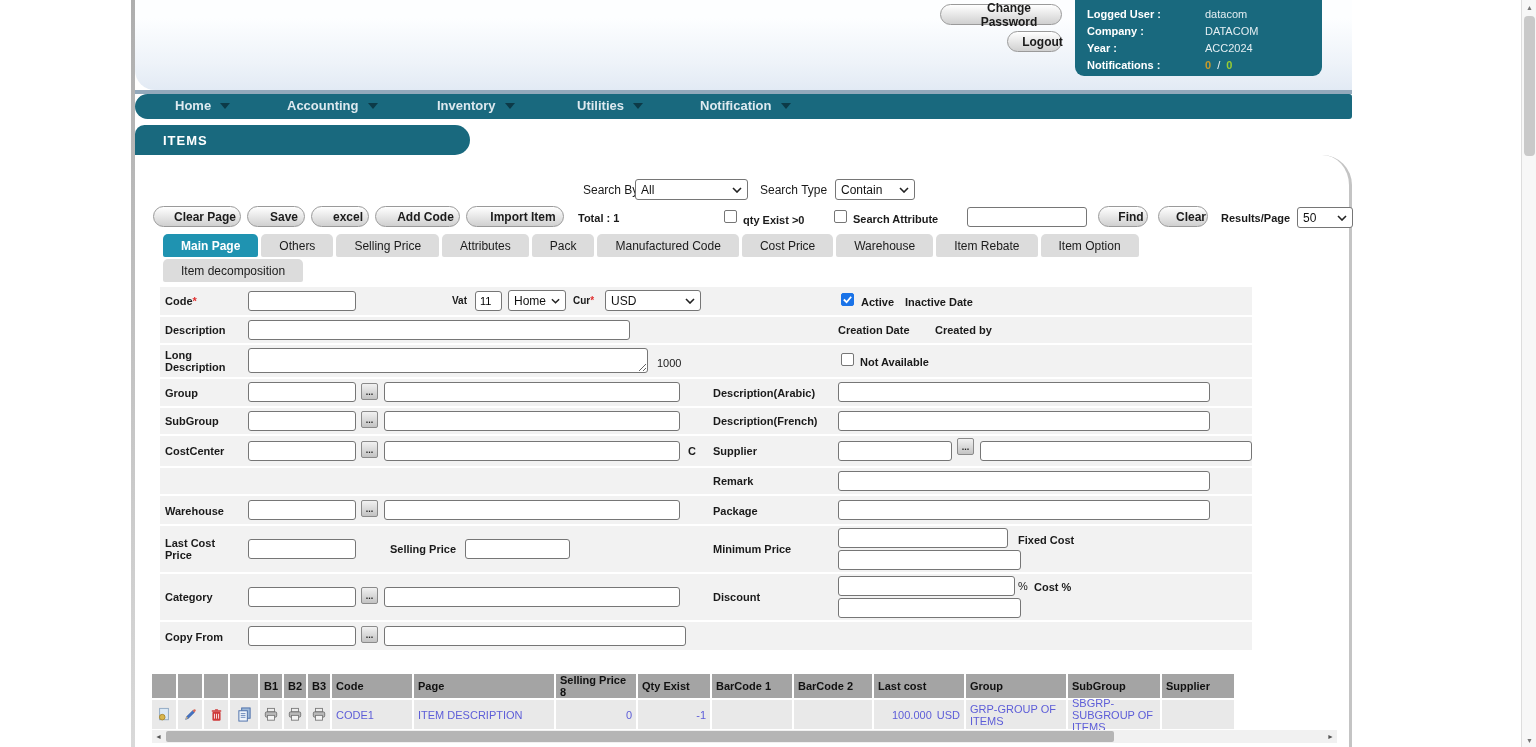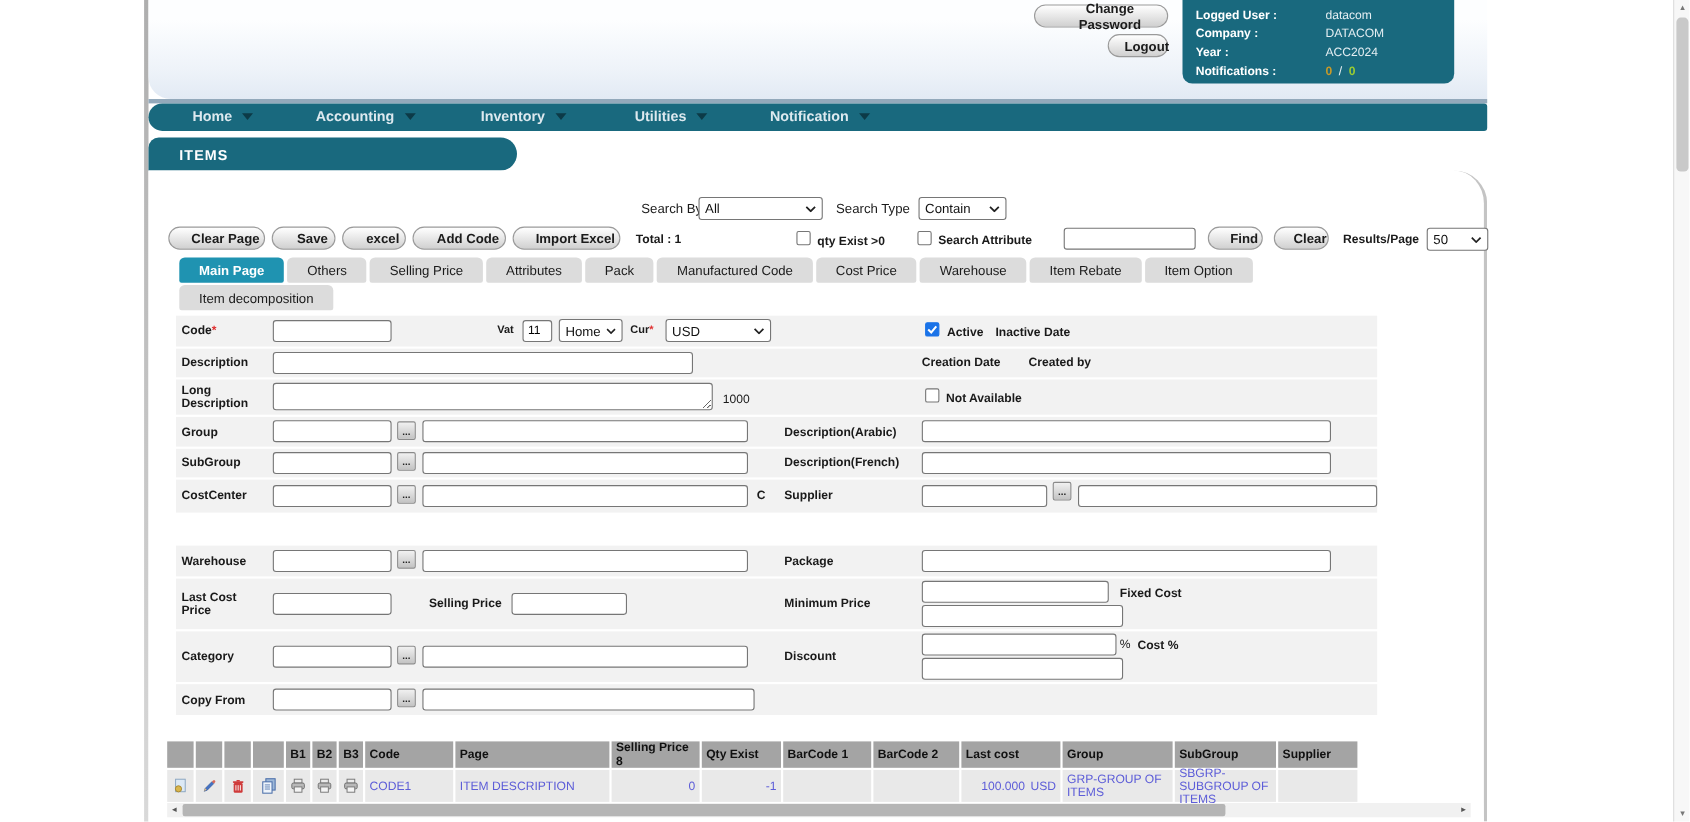--- a/index.html
+++ b/index.html
@@ -178,21 +178,21 @@
       <span>Contain</span>
       <svg width="10" height="6" viewBox="0 0 10 6">
           <path d="M1 1 L5 5 L9 1" stroke="#222" stroke-width="1.6" fill="none"></path>
         </svg>
     </div>
 
     <button class="abs pill" style="left:18px;top:51px;width:88px">Clear Page</button>
     <button class="abs pill" style="left:112px;top:51px;width:58px">Save</button>
     <button class="abs pill" style="left:176px;top:51px;width:58px">excel</button>
     <button class="abs pill" style="left:240px;top:51px;width:85px">Add Code</button>
-    <button class="abs pill" style="left:331px;top:51px;width:98px">Import Excel</button>
+    <button class="abs pill" style="left:331px;top:51px;width:98px">Import Item</button>
 
     <span class="lbl" style="left:443px;top:57px">Total : 1</span>
 
     <span class="cb" style="left:589px;top:55px"></span>
     <span class="lbl" style="left:608px;top:59px">qty Exist &gt;0</span>
 
     <span class="cb" style="left:699px;top:55px"></span>
     <span class="lbl" style="left:718px;top:58px">Search Attribute</span>
 
     <input class="inp" style="left: 832px; top: 52px; width: 120px;" value="">
@@ -295,20 +295,24 @@
       <input class="inp" style="left: 224px; top: 5px; width: 296px;">
       <span class="lbl" style="left:528px;top:9px">C</span>
       <span class="lbl" style="left:553px;top:9px">Supplier</span>
       <input class="inp" style="left: 678px; top: 5px; width: 114px;">
       <button class="browse" style="left:797px;top:2px">
           <span>...</span>
         </button>
       <input class="inp" style="left: 820px; top: 5px; width: 272px;">
     </div>
 
+    <div class="frow" style="top:313px;height:26px">
+      <span class="lbl" style="left:553px;top:7px">Remark</span>
+      <input class="inp" style="left: 678px; top: 3px; width: 372px;">
+    </div>
 
     <div class="frow" style="top:341px;height:28px">
       <span class="lbl" style="left:5px;top:9px">Warehouse</span>
       <input class="inp" style="left: 88px; top: 4px; width: 108px;">
       <button class="browse" style="left:201px;top:4px">
           <span>...</span>
         </button>
       <input class="inp" style="left: 224px; top: 4px; width: 296px;">
       <span class="lbl" style="left:553px;top:9px">Package</span>
       <input class="inp" style="left: 678px; top: 4px; width: 372px;">

